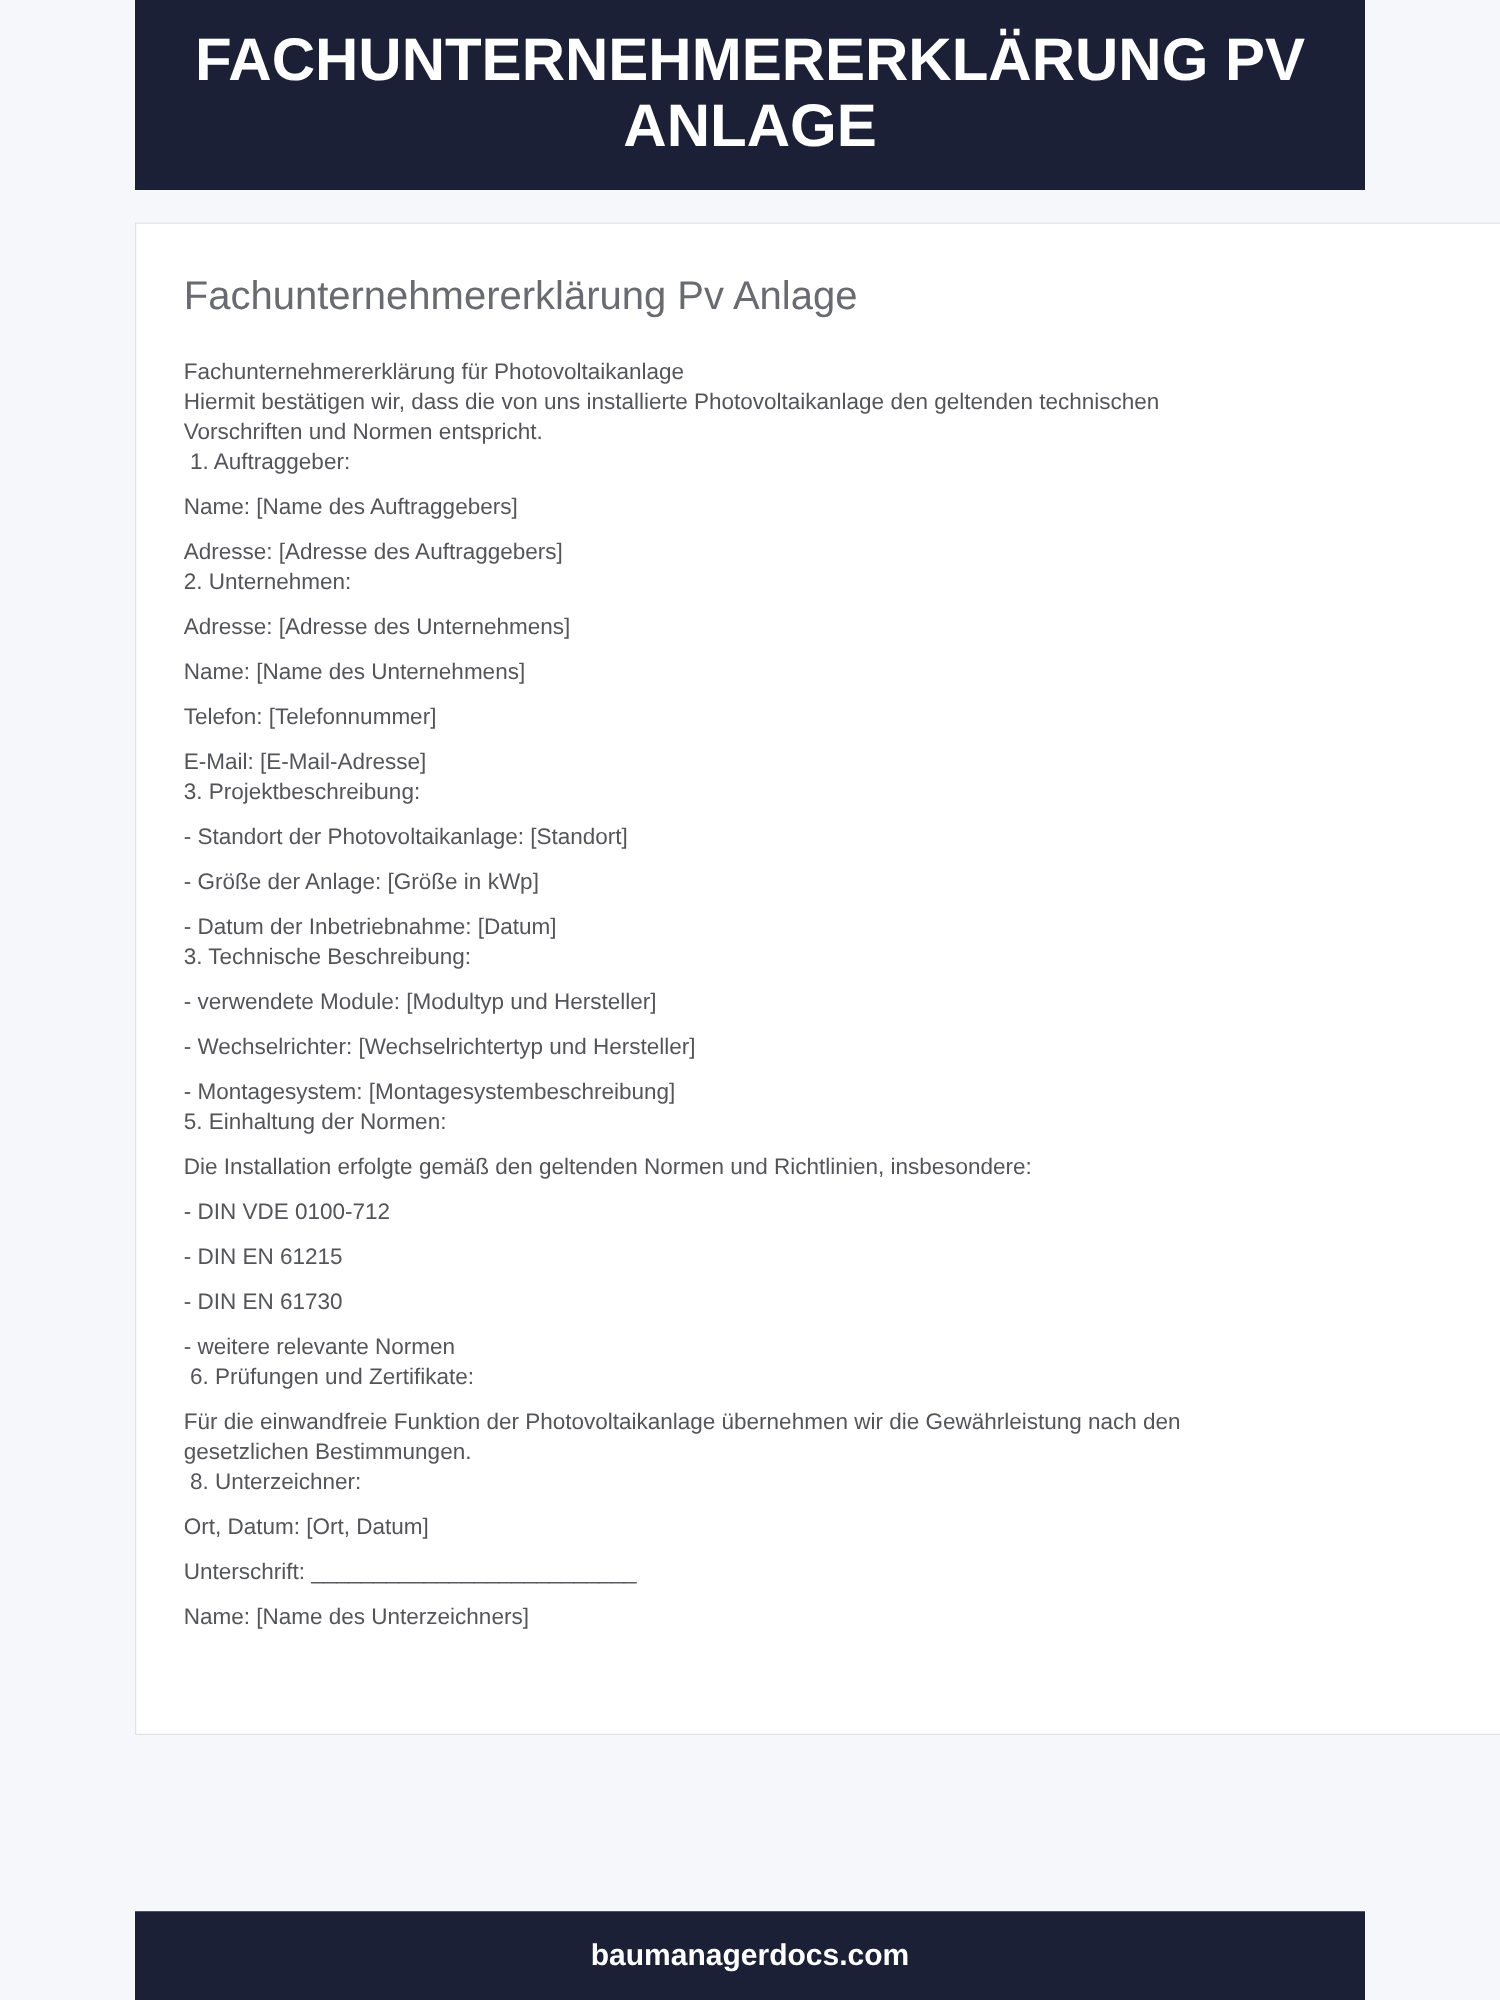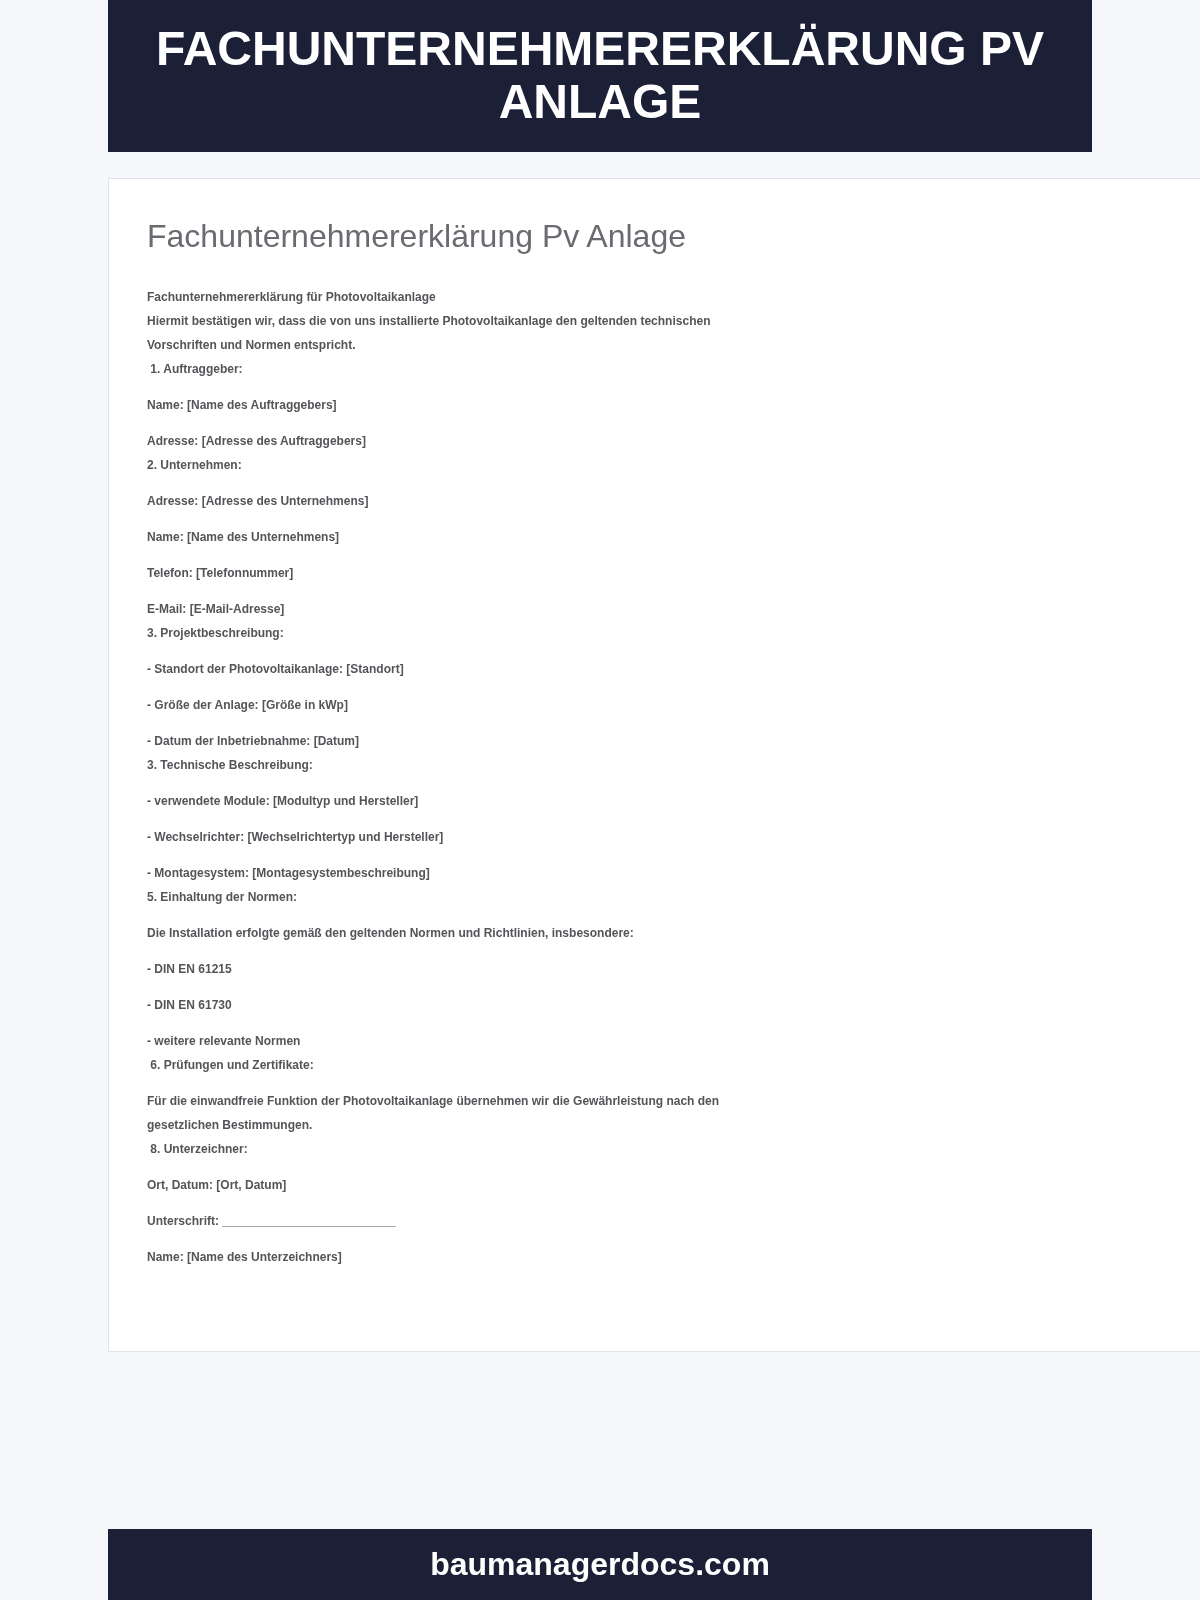--- a/index.html
+++ b/index.html
@@ -59,37 +59,37 @@
   }
   .doc-card h2{
     margin: 0 0 30px;
     font-size: 32px;
     font-weight: 400;
     color: var(--heading-gray);
     line-height: 1.2;
   }
   .doc-body p{
     margin: 0 0 12px;
-    font-size: 12px;
+    font-size: 18px;
     line-height: 24px;
-    font-weight: 700;
+    font-weight: 400;
     color: var(--body-gray);
     white-space: pre-wrap;
   }
   
   .site-footer{
     background: var(--navy);
     height: 71px;
     display: flex;
     align-items: center;
     justify-content: center;
   }
   .site-footer .site-name{
     color: var(--footer-text);
-    font-size: 32px;
+    font-size: 24px;
     font-weight: 700;
   }
 </style>
 </head>
 <body>
 
 <div class="page">
 
   <header class="site-header">
     <h1>FACHUNTERNEHMERERKLÄRUNG PV ANLAGE</h1>
@@ -113,20 +113,21 @@
 3. Projektbeschreibung:</p>
           <p>- Standort der Photovoltaikanlage: [Standort]</p>
           <p>- Größe der Anlage: [Größe in kWp]</p>
           <p>- Datum der Inbetriebnahme: [Datum]
 3. Technische Beschreibung:</p>
           <p>- verwendete Module: [Modultyp und Hersteller]</p>
           <p>- Wechselrichter: [Wechselrichtertyp und Hersteller]</p>
           <p>- Montagesystem: [Montagesystembeschreibung]
 5. Einhaltung der Normen:</p>
           <p>Die Installation erfolgte gemäß den geltenden Normen und Richtlinien, insbesondere:</p>
+          <p>- DIN VDE 0100-712</p>
           <p>- DIN EN 61215</p>
           <p>- DIN EN 61730</p>
           <p>- weitere relevante Normen
  6. Prüfungen und Zertifikate:</p>
           <p>Für die einwandfreie Funktion der Photovoltaikanlage übernehmen wir die Gewährleistung nach den
 gesetzlichen Bestimmungen.
  8. Unterzeichner:</p>
           <p>Ort, Datum: [Ort, Datum]</p>
           <p>Unterschrift: __________________________</p>
           <p>Name: [Name des Unterzeichners]</p>

